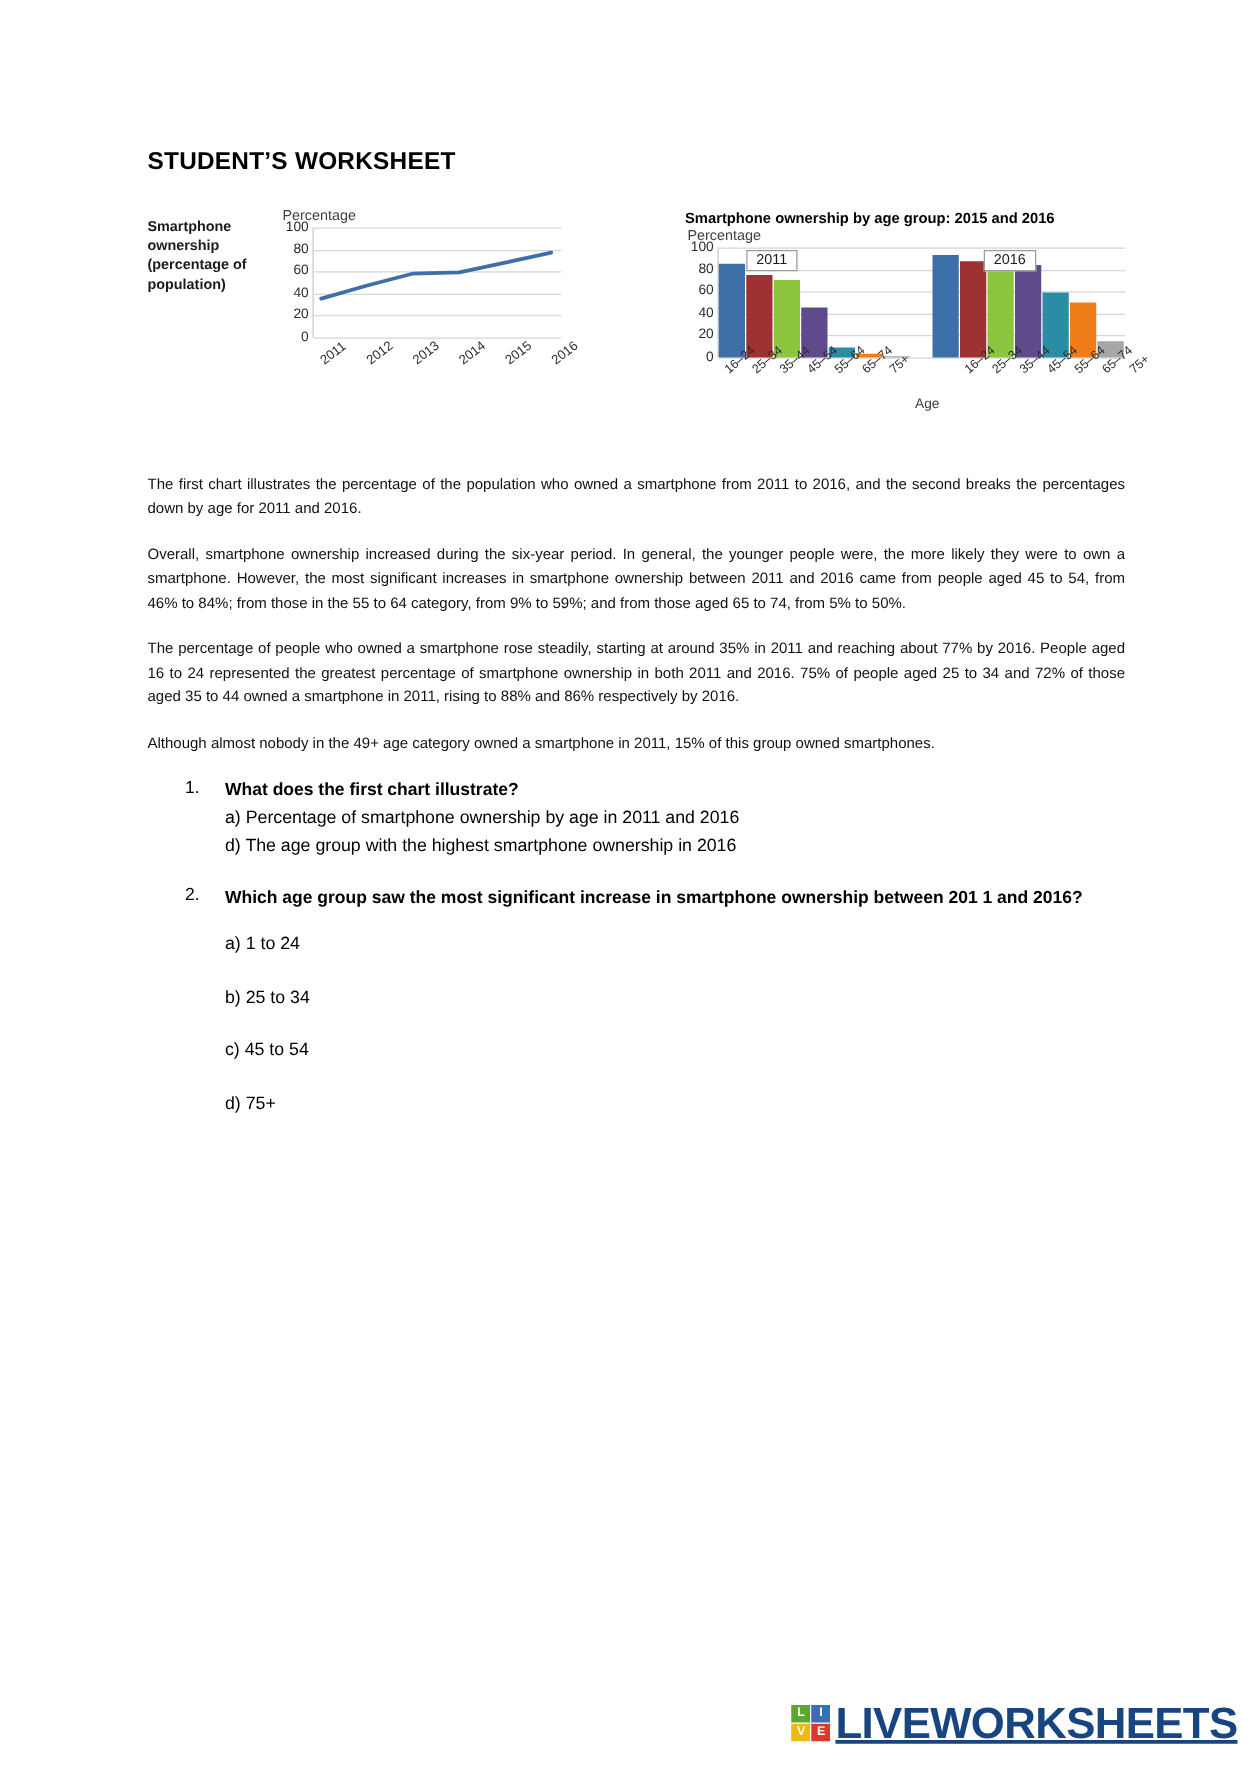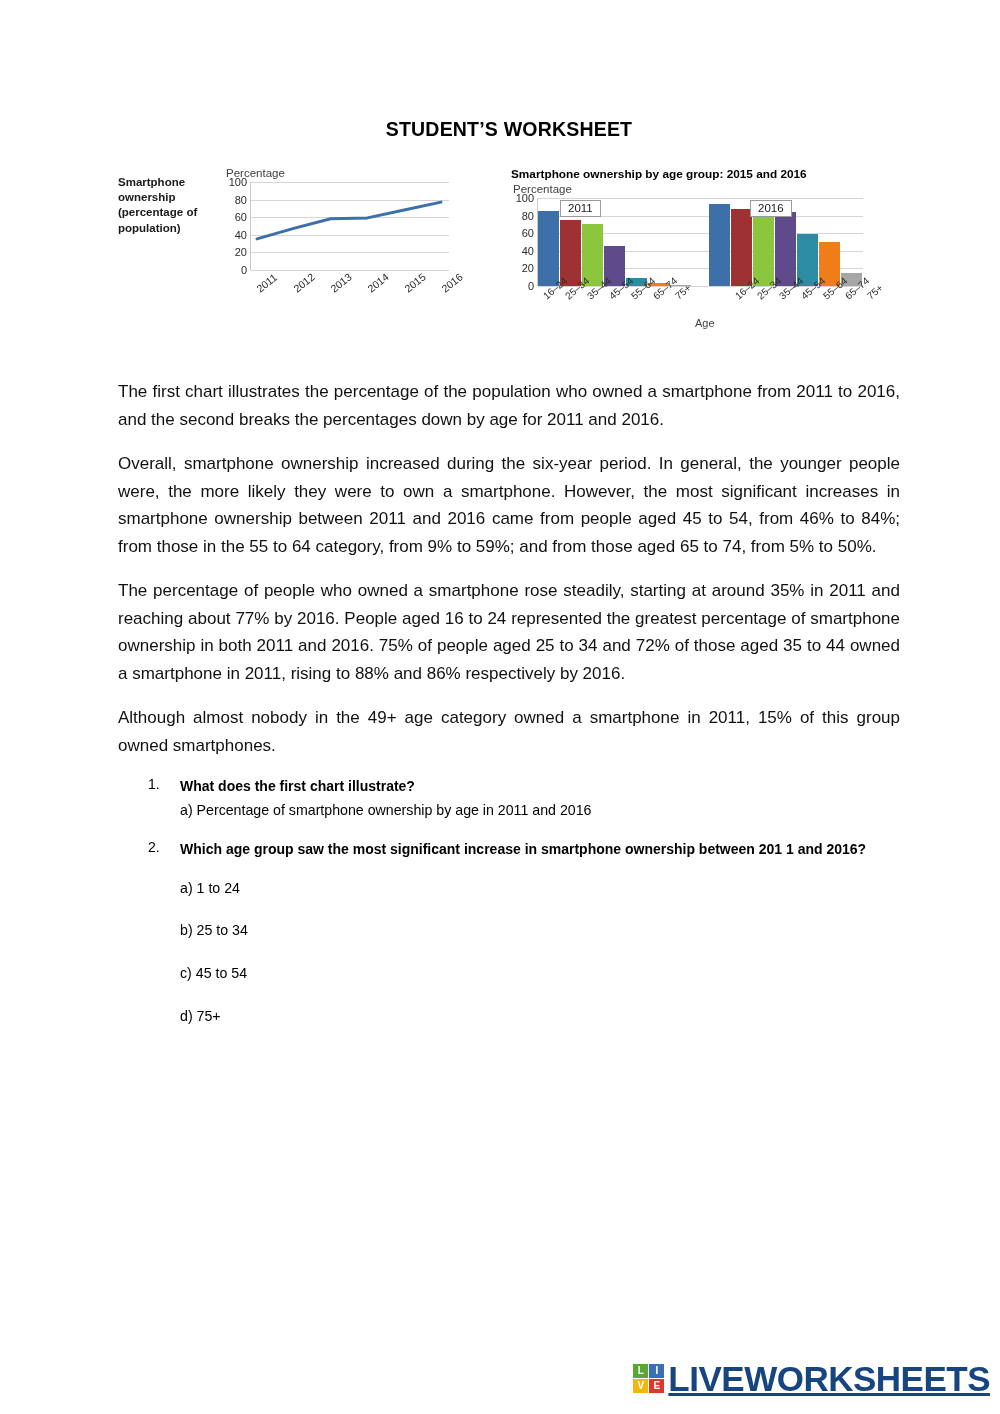--- a/index.html
+++ b/index.html
@@ -20,29 +20,29 @@
     inset: 0;
     padding: 118px 100px 0 118px;
     box-sizing: border-box;
   }
   
   .worksheet-title {
     font-size: 19.5px;
     font-weight: bold;
     letter-spacing: 0.2px;
     margin: 0 0 26px 0;
-    text-align: center;
   }
   
   .figures {
     display: flex;
     align-items: flex-start;
     gap: 28px;
     margin-bottom: 26px;
     height: 185px;
+    justify-content: space-between;
   }
   
   .fig1 {
     display: flex;
     align-items: flex-start;
     width: 365px;
     flex: 0 0 auto;
   }
   .fig1-caption {
     width: 106px;
@@ -170,21 +170,21 @@
   }
   .age-label {
     position: absolute;
     top: 27px;
     left: 158px;
     font-size: 11px;
     color: #3f3f3f;
   }
   
   p.body {
-    font-size: 17px;
+    font-size: 12px;
     line-height: 1.62;
     text-align: justify;
     margin: 0 0 17px 0;
     color: #111;
   }
   
   .activity-title {
     font-size: 13.6px;
     font-weight: bold;
     margin: 46px 0 16px 0;
@@ -368,20 +368,21 @@
   <p class="body">Although almost nobody in the 49+ age category owned a smartphone in 2011, 15% of this group owned smartphones.</p>
 
 
   <ul class="qlist">
     <li class="question">
       <div class="qnum">1.</div>
       <div class="qbody">
         <div class="qtext">What does the first chart illustrate?</div>
         <ul class="opts">
           <li class="opt">a) Percentage of smartphone ownership by age in 2011 and 2016</li>
+          <li class="opt">d) The age group with the highest smartphone ownership in 2016</li>
         </ul>
       </div>
     </li>
 
     <li class="question">
       <div class="qnum">2.</div>
       <div class="qbody">
         <div class="qtext">Which age group saw the most significant increase in smartphone ownership between 201 1 and 2016?</div>
         <ul class="opts spaced">
           <li class="opt">a) 1 to 24</li>

